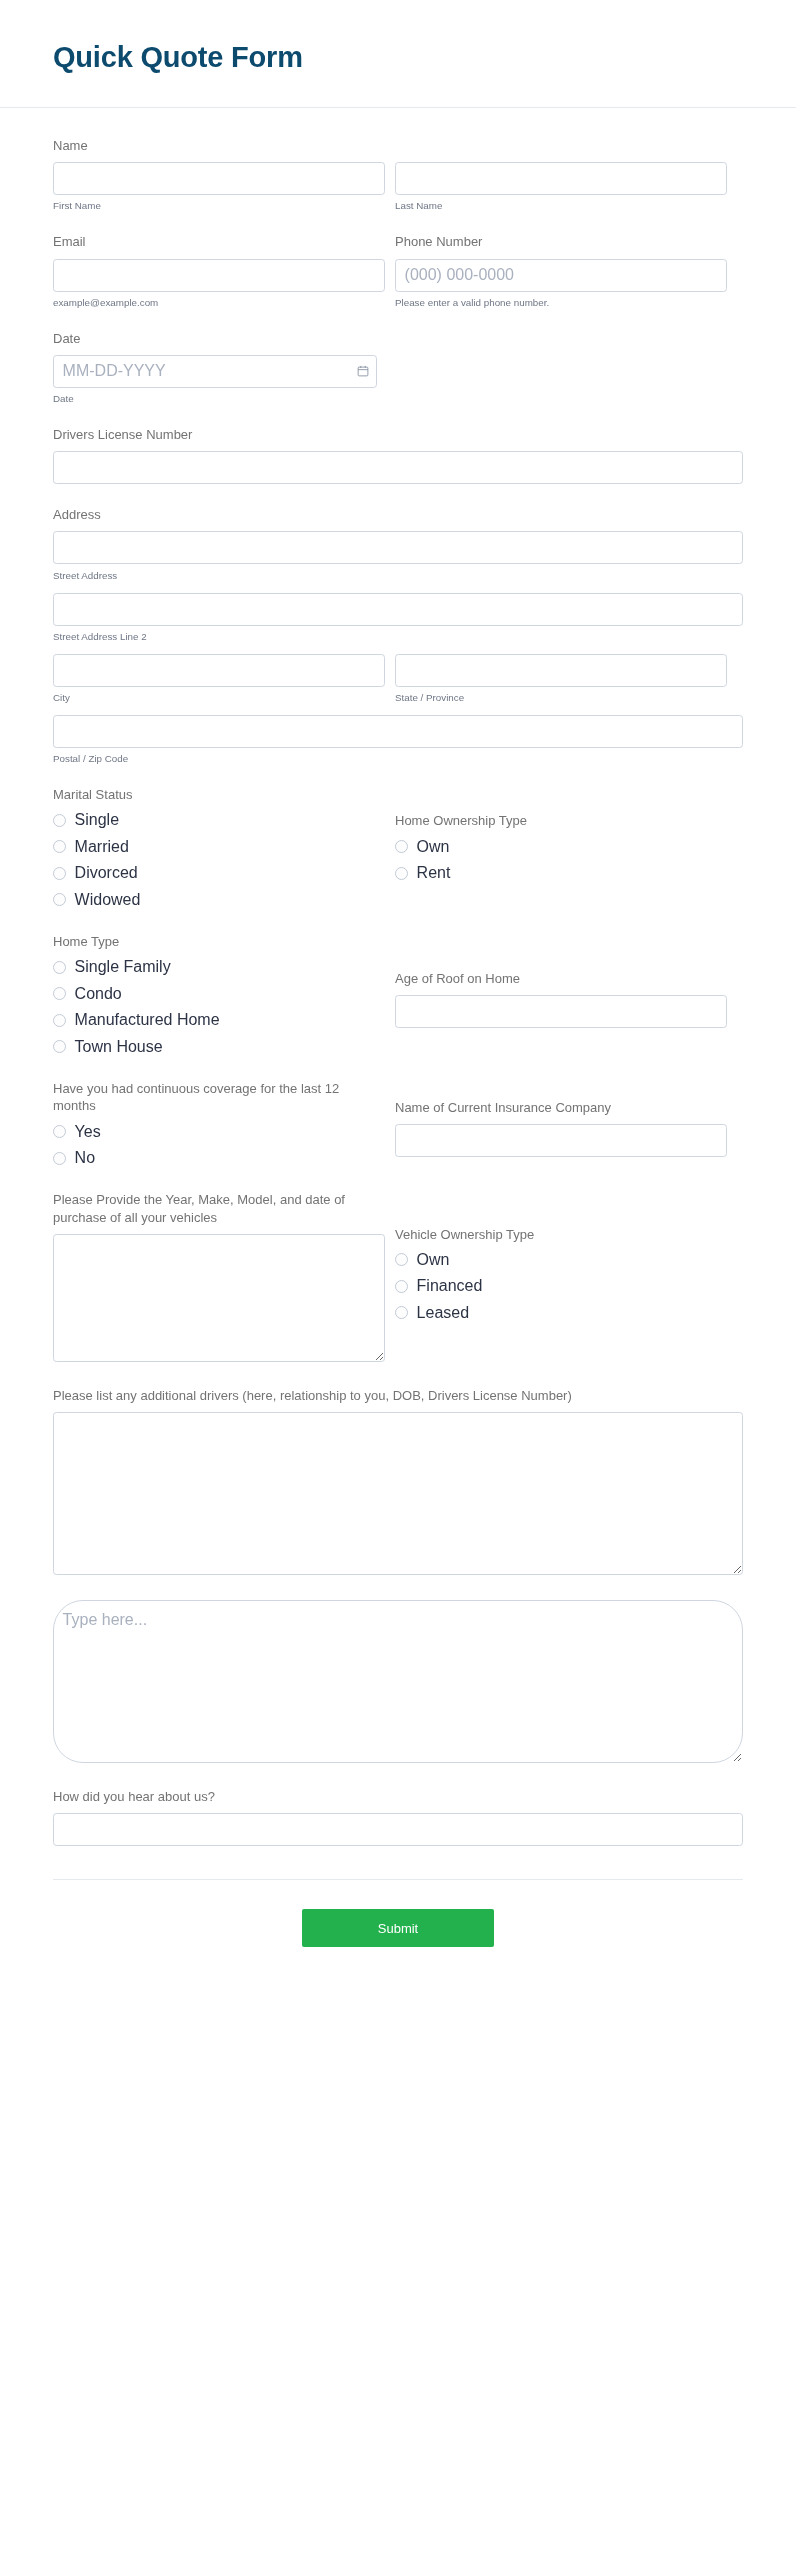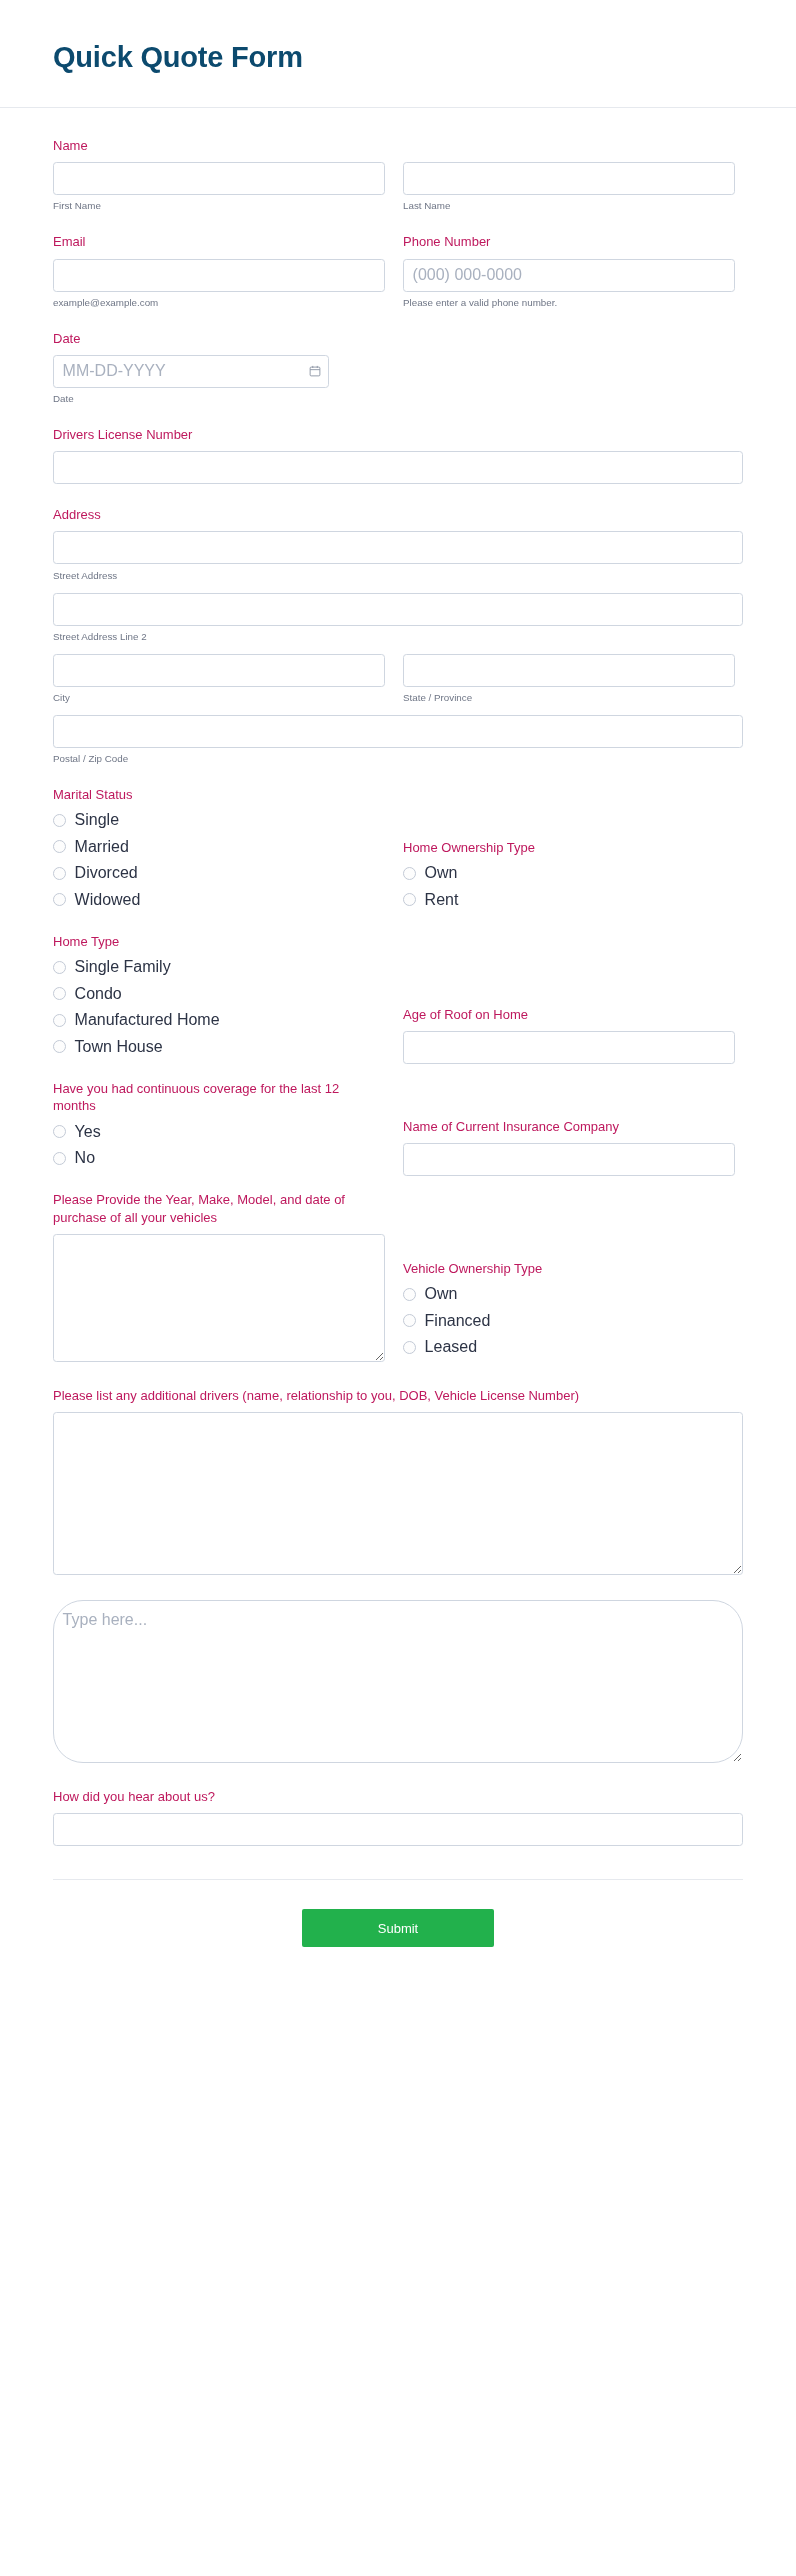--- a/index.html
+++ b/index.html
@@ -25,37 +25,37 @@
     font-weight: bold;
     color: #0c4a6e;
     letter-spacing: -0.2px;
     margin: 0;
   }
   .form-body {
     padding: 29px 53px 0 53px;
   }
   .row {
     display: flex;
-    gap: 18px;
-    align-items: flex-end;
+    gap: 10px;
+    align-items: center;
   }
   .col {
     width: 332px;
     flex: 0 0 332px;
   }
   .col-full {
     width: 690px;
     flex: 0 0 690px;
   }
   .field {
     margin-bottom: 0;
   }
   .label {
     font-size: 13px;
-    color: #be185d;
+    color: #737373;
     line-height: 1.35;
     margin-bottom: 7.7px;
     display: block;
     font-weight: normal;
   }
   .sublabel {
     font-size: 9.8px;
     color: #6f7686;
     margin-top: 5.1px;
     display: block;
@@ -74,21 +74,21 @@
   }
   input.txt::placeholder, textarea.txt::placeholder {
     color: #a9b1bf;
   }
   textarea.txt {
     padding: 7.7px 8.6px;
     height: 128px;
     resize: vertical;
     line-height: 1.4;
   }
-  .date-wrap { position: relative; width: 276px; border-radius: 11px; }
+  .date-wrap { position: relative; width: 324px; border-radius: 11px; }
   .date-wrap input.txt { padding-right: 27px; }
   .cal-icon {
     position: absolute;
     right: 7.7px;
     top: 50%;
     transform: translateY(-50%);
     width: 12px;
     height: 12px;
     color: #8a93a3;
     pointer-events: none;
@@ -352,21 +352,21 @@
             <span class="radio-circle"></span>
             <span class="radio-label">Leased</span>
           </div>
         </div>
       </div>
     </div>
 
     <div class="group-gap"></div>
 
     <div class="field">
-      <span class="label">Please list any additional drivers (name, relationship to you, DOB, Vehicle License Number)</span>
+      <span class="label">Please list any additional drivers (here, relationship to you, DOB, Drivers License Number)</span>
       <textarea class="txt" style="height: 163px;" placeholder=""></textarea>
     </div>
 
     <div class="group-gap"></div>
 
     <div class="field">
       <textarea class="txt" style="height: 163px; border-radius: 30px;" placeholder="Type here..."></textarea>
     </div>
 
     <div class="group-gap"></div>

